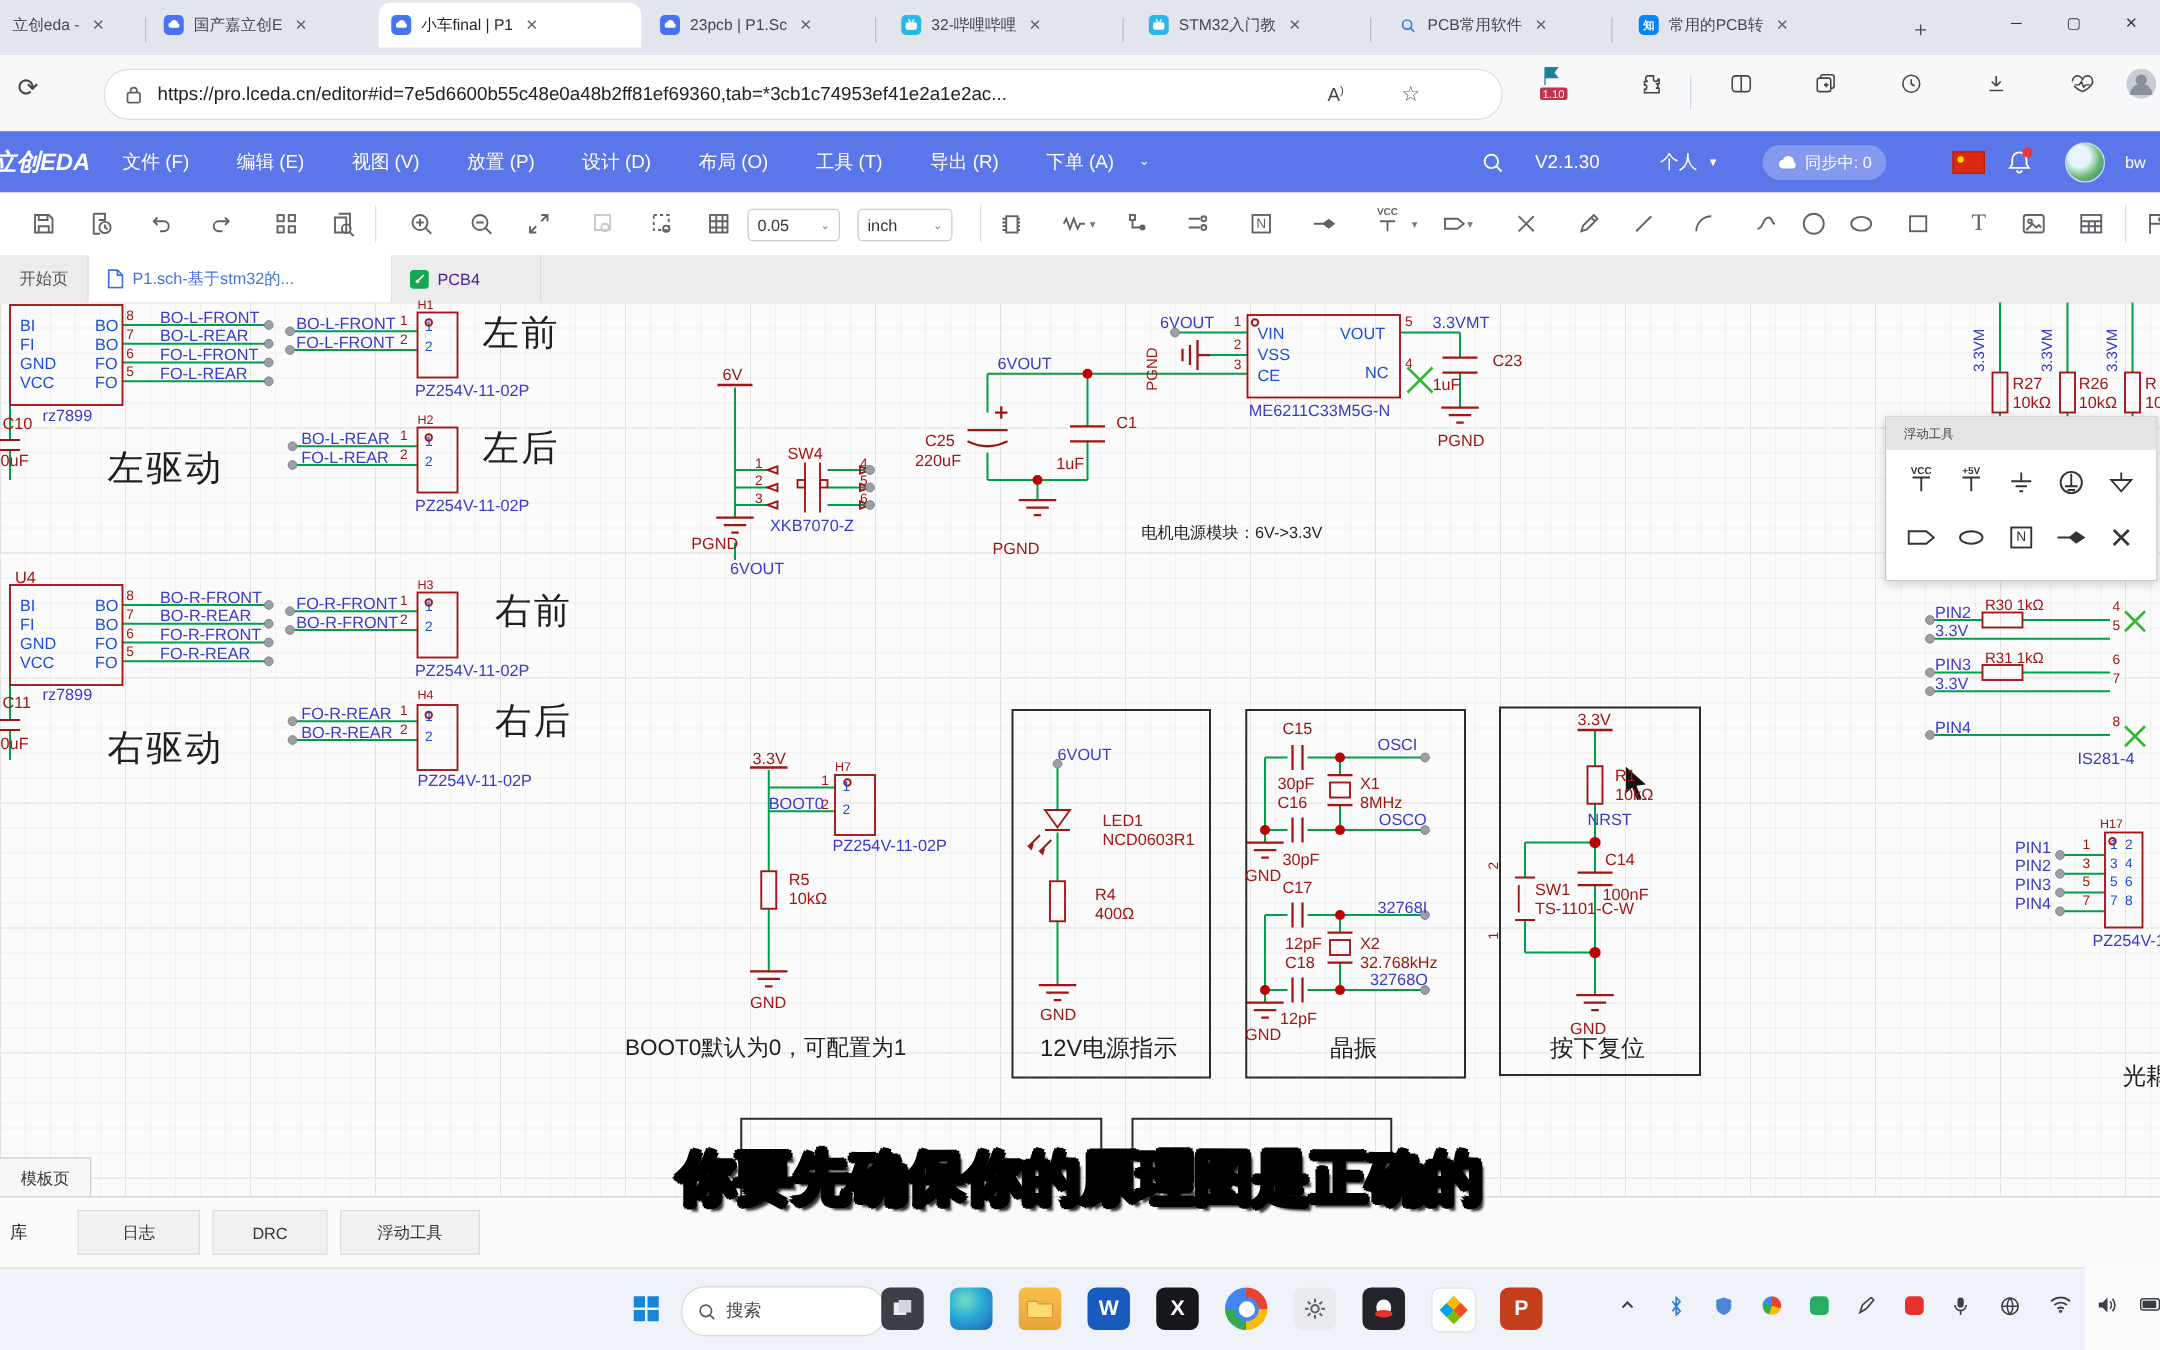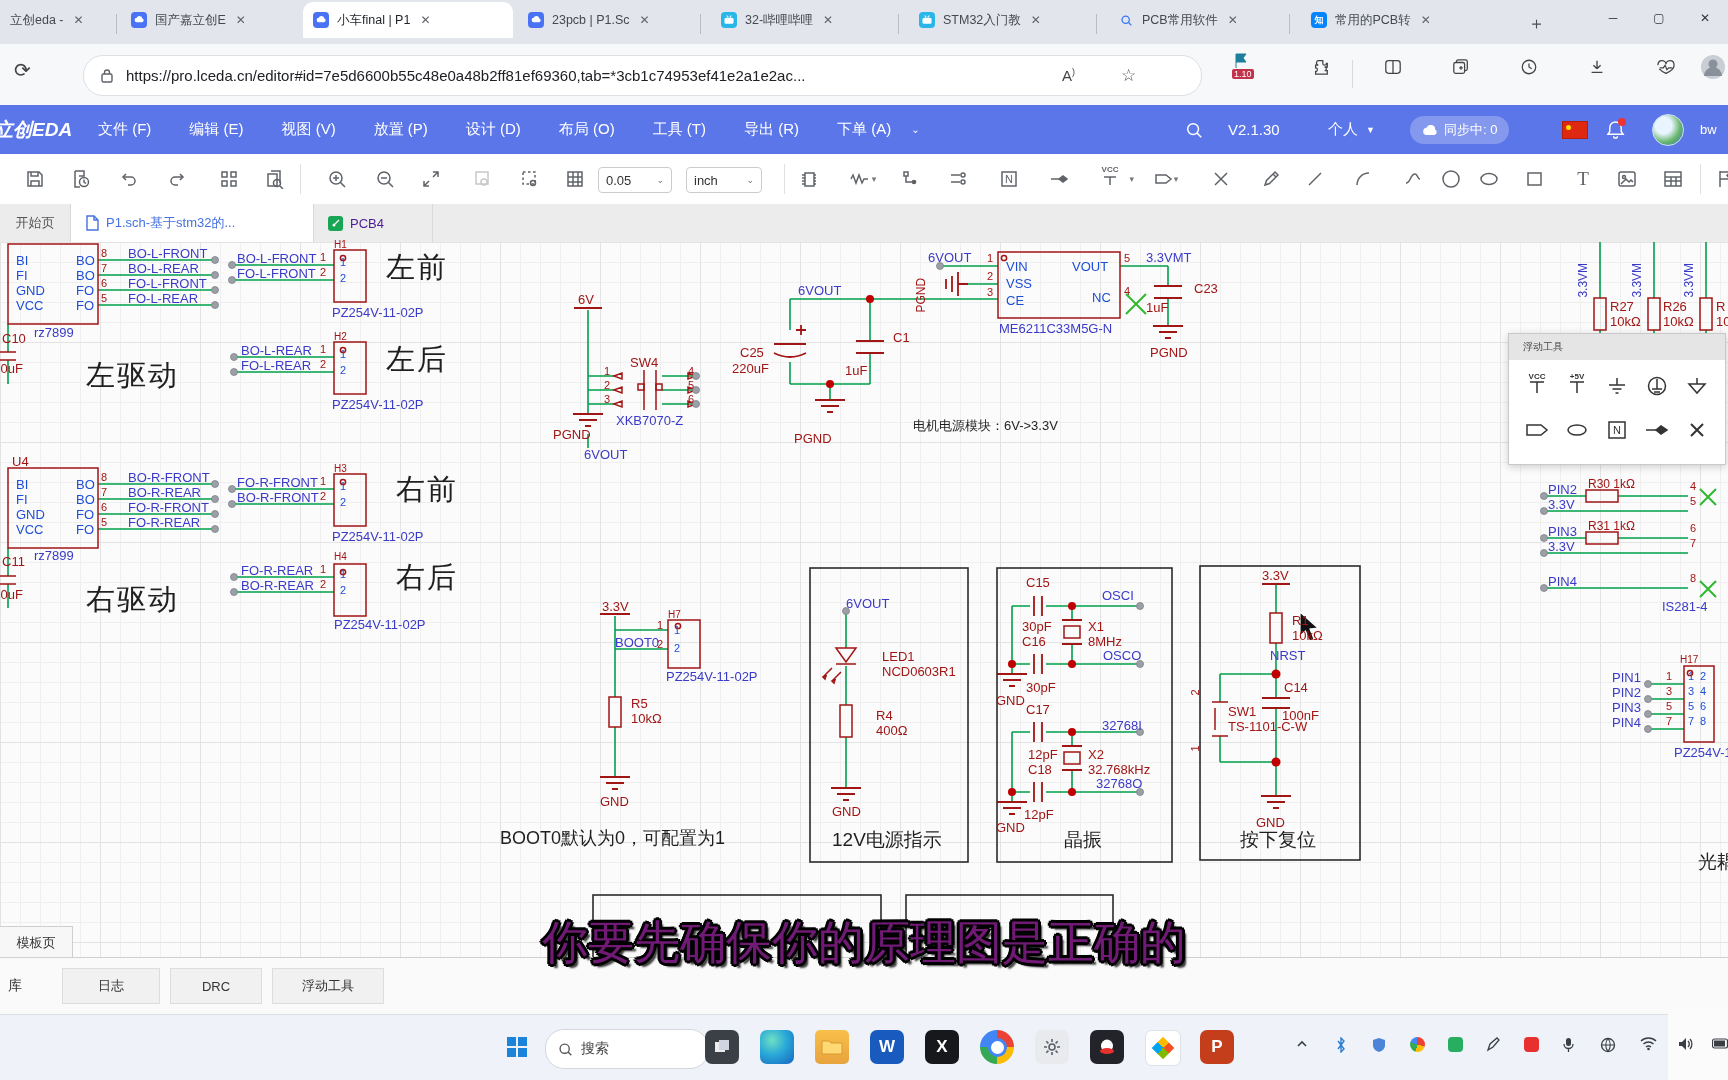--- a/index.html
+++ b/index.html
@@ -77,21 +77,21 @@
   .ptab{position:absolute;top:10px;height:34px;display:flex;align-items:center;justify-content:center;
         background:#f1f1f1;border:1px solid #ddd;font-size:13px;color:#333;}
   
   .taskbar{position:absolute;left:0;top:1014px;width:1668px;height:66px;background:#eff3f9;border-top:1px solid #dbe0e7;z-index:10;}
   .tbapp{position:absolute;top:15px;width:34px;height:34px;border-radius:7px;display:flex;align-items:center;justify-content:center;
          font-size:17px;font-weight:bold;color:#fff;}
   .tray{position:absolute;top:22px;color:#3a3f45;font-size:13px;}
   .searchpill{position:absolute;left:545px;top:14px;width:150px;height:38px;border-radius:19px;background:#fff;
               border:1px solid #d4d8de;display:flex;align-items:center;gap:8px;padding-left:12px;font-size:14px;color:#444;}
   
-  .subtitle{position:absolute;left:50%;top:912px;transform:translateX(-50%);z-index:20;font-size:46px;font-weight:400;color:#701a75;white-space:nowrap;
+  .subtitle{position:absolute;left:50%;top:912px;transform:translateX(-50%);z-index:20;font-size:46px;font-weight:700;color:#000000;white-space:nowrap;
      text-shadow:3px 0 0 #000,-3px 0 0 #000,0 3px 0 #000,0 -3px 0 #000,2px 2px 0 #000,-2px -2px 0 #000,2px -2px 0 #000,-2px 2px 0 #000,4px 4px 2px rgba(0,0,0,.8);}
 </style>
 </head>
 <body>
 
 <div class="stage">
 
   <div class="tabbar">
     <div class="btab" style="left:0;width:104px">
       <span class="ttl">立创eda -</span>

